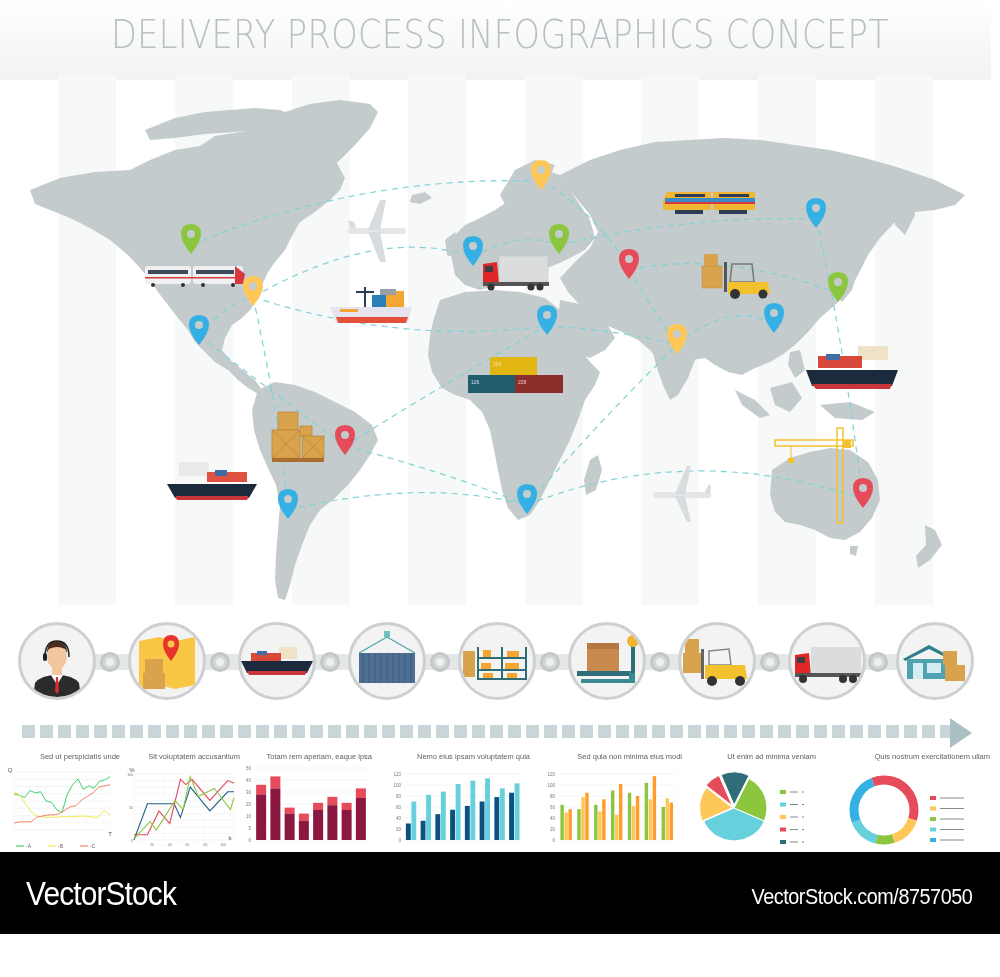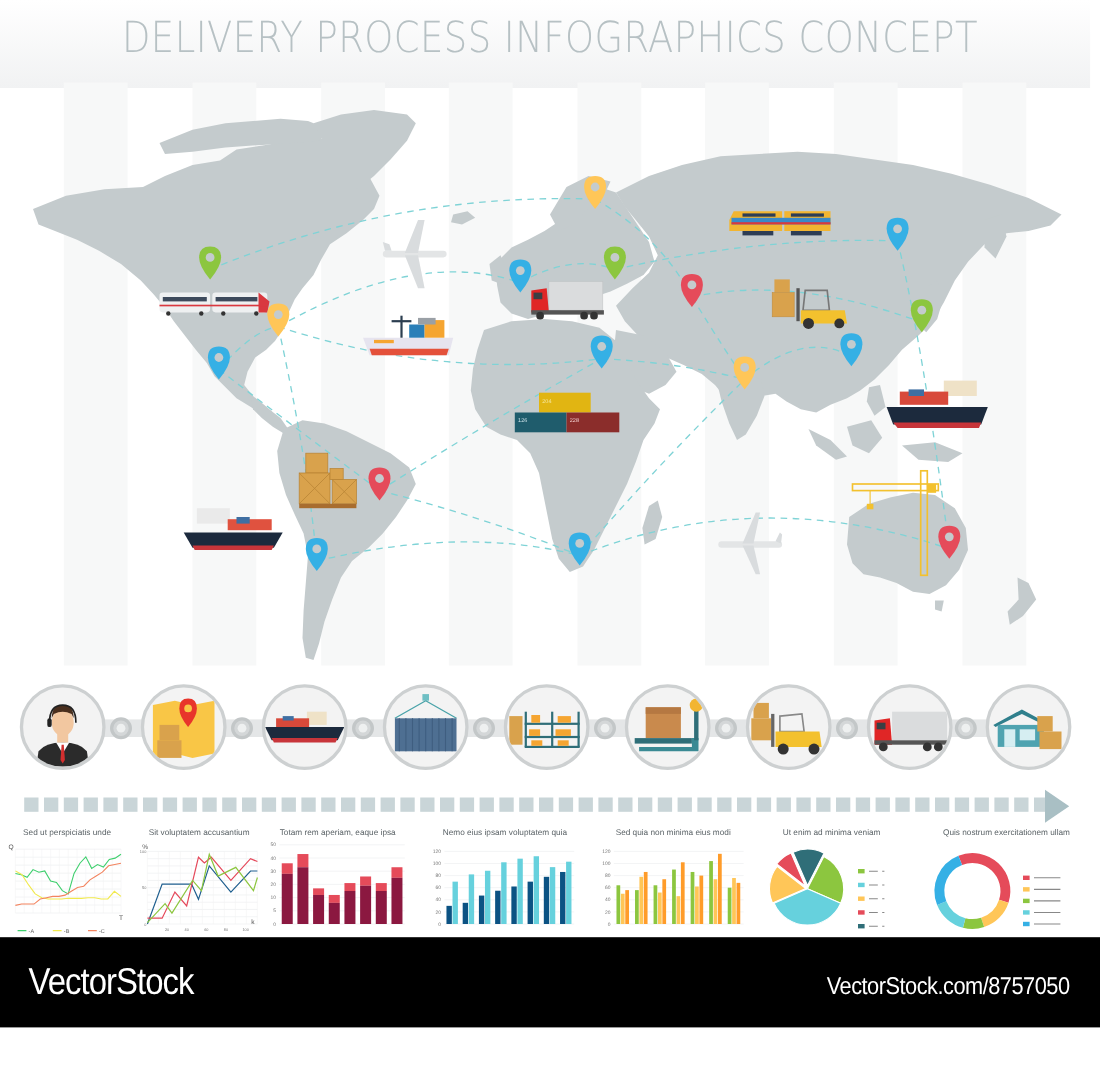--- a/index.html
+++ b/index.html
@@ -26,21 +26,21 @@
   .link { position: absolute; top: 32px; width: 20px; height: 20px; border-radius: 50%;
     background: #d4d7d8; border: 3px solid #c3c7c8; }
   .link::after { content: ""; position: absolute; left: 3px; top: 3px; width: 8px; height: 8px; border-radius: 50%; background: #eef0f0; }
 
   .arrow-row { position: absolute; left: 22px; top: 718px; width: 960px; height: 28px; }
   .arrow-sq { position: absolute; top: 7px; width: 13px; height: 13px; background: #c9d5d8; }
   .arrow-head { position: absolute; left: 928px; top: 0; width: 0; height: 0;
     border-top: 15px solid transparent; border-bottom: 15px solid transparent; border-left: 22px solid #a9bfc4; }
 
   .chart { position: absolute; top: 752px; height: 100px; }
-  .chart-title { position: absolute; top: 0; left: 0; width: 100%; text-align: center;
+  .chart-title { position: absolute; top: 0; left: 0; width: 100%; text-align: right;
     font-size: 7.5px; color: #5b6367; white-space: nowrap; }
   .chart svg { position: absolute; left: 0; top: 12px; }
 
   .swatches { position: absolute; left: 0; top: 860px; width: 1000px; height: 22px; }
   .swatch { position: absolute; top: 1px; width: 61px; height: 19px; border-radius: 2px; }
 
   .footer { position: absolute; left: 0; top: 852px; width: 1000px; height: 82px; background: #000; }
   .brand { position: absolute; left: 26px; top: 22px; color: #fff; font-size: 34px; letter-spacing: -1px;
     transform: scaleX(0.88); transform-origin: 0 0; }
   .brand-url { position: absolute; right: 28px; top: 32px; color: #fff; font-size: 22px; letter-spacing: -0.5px;

